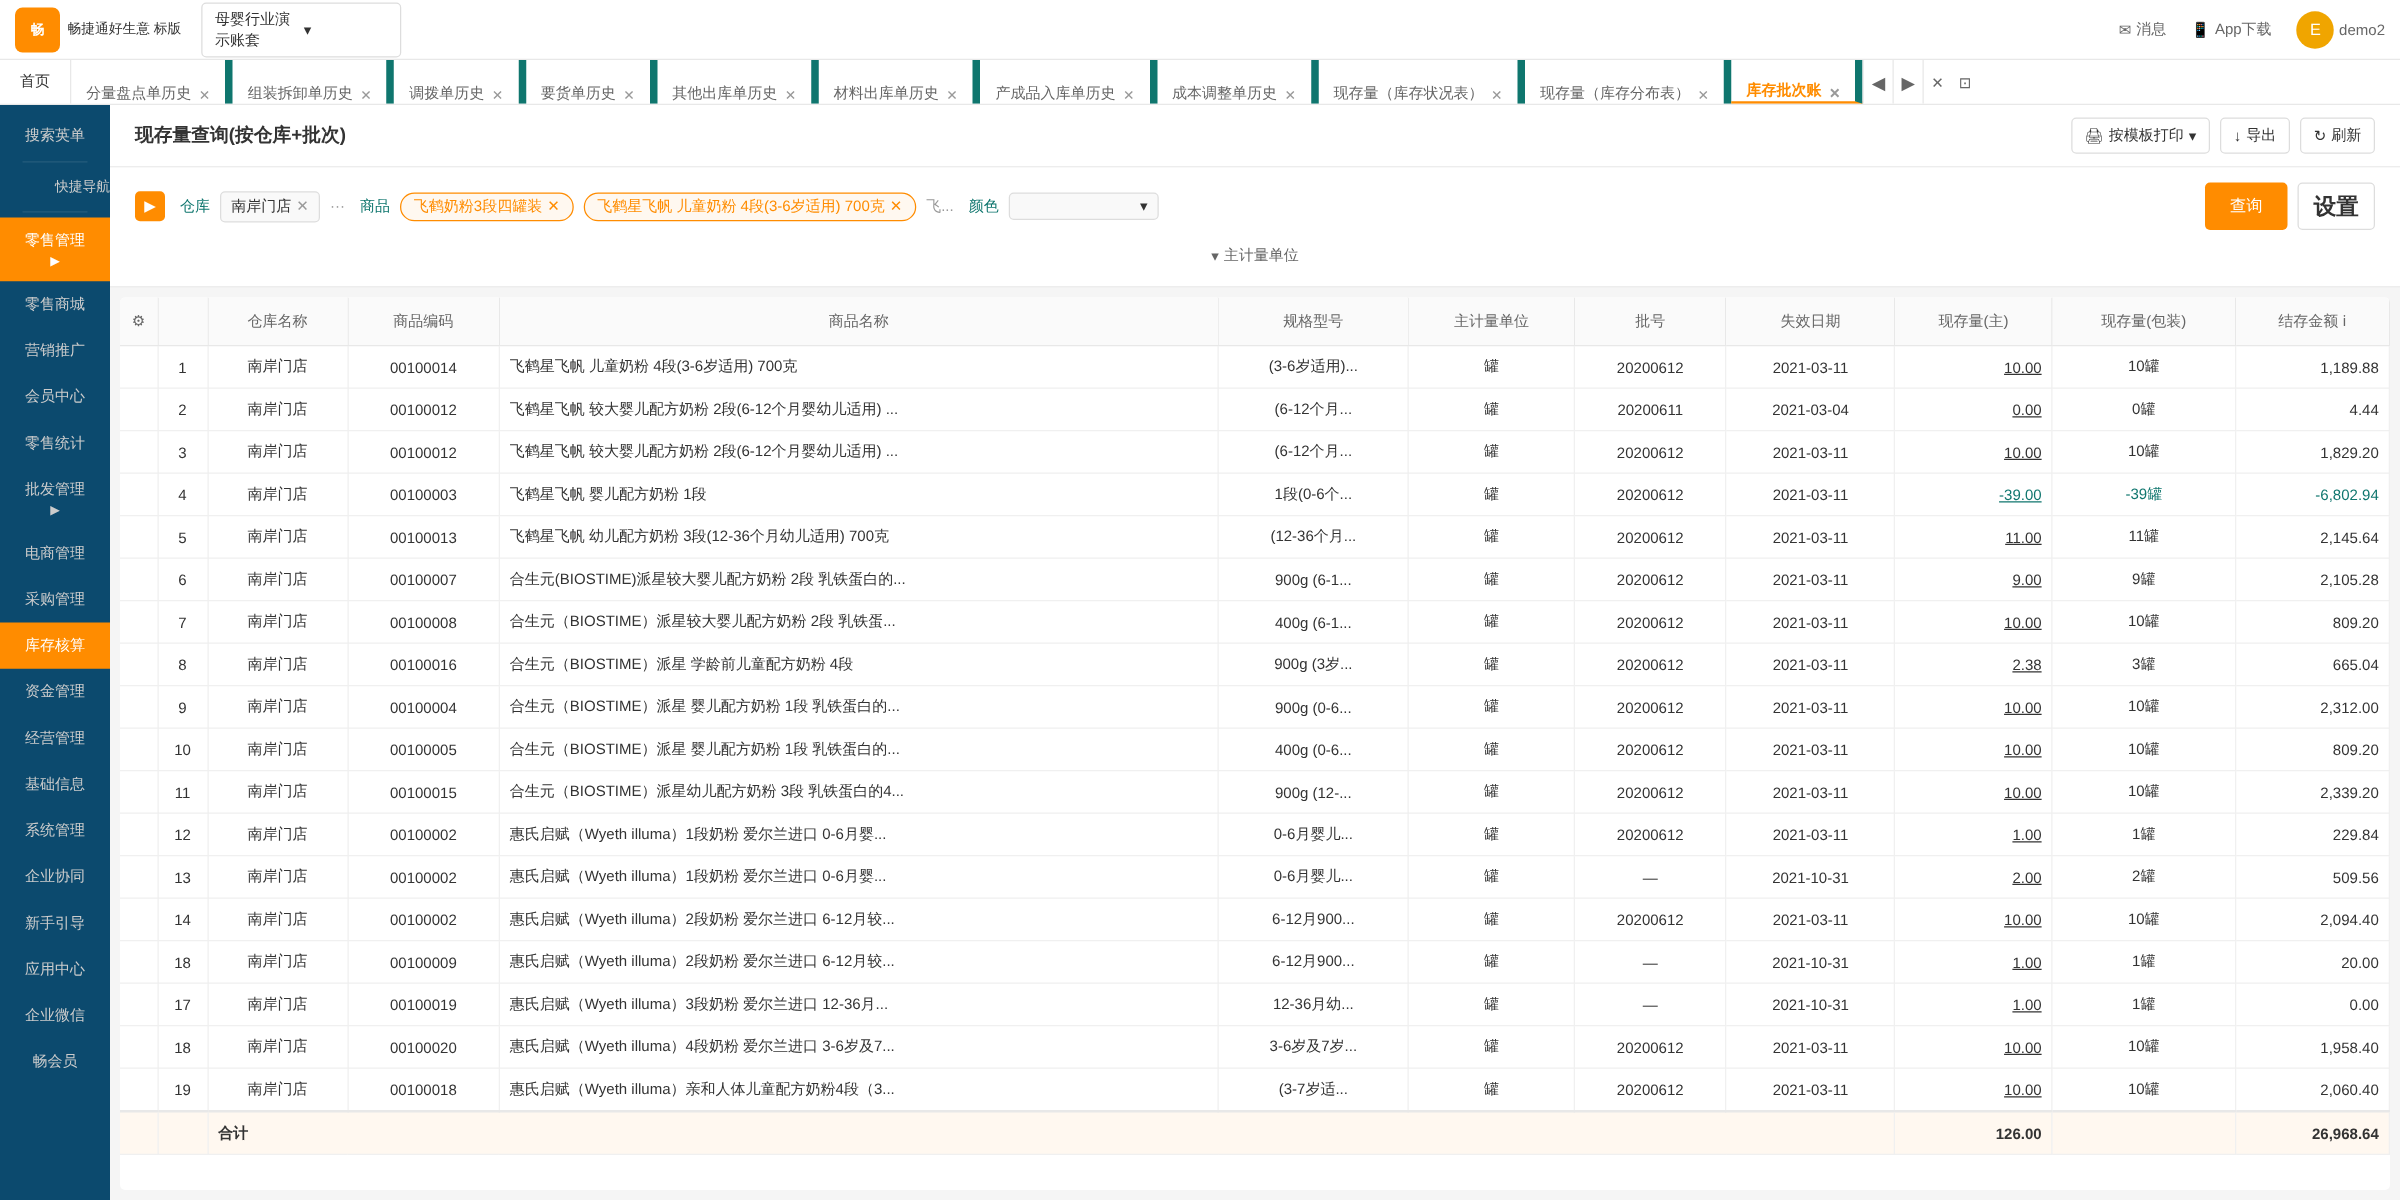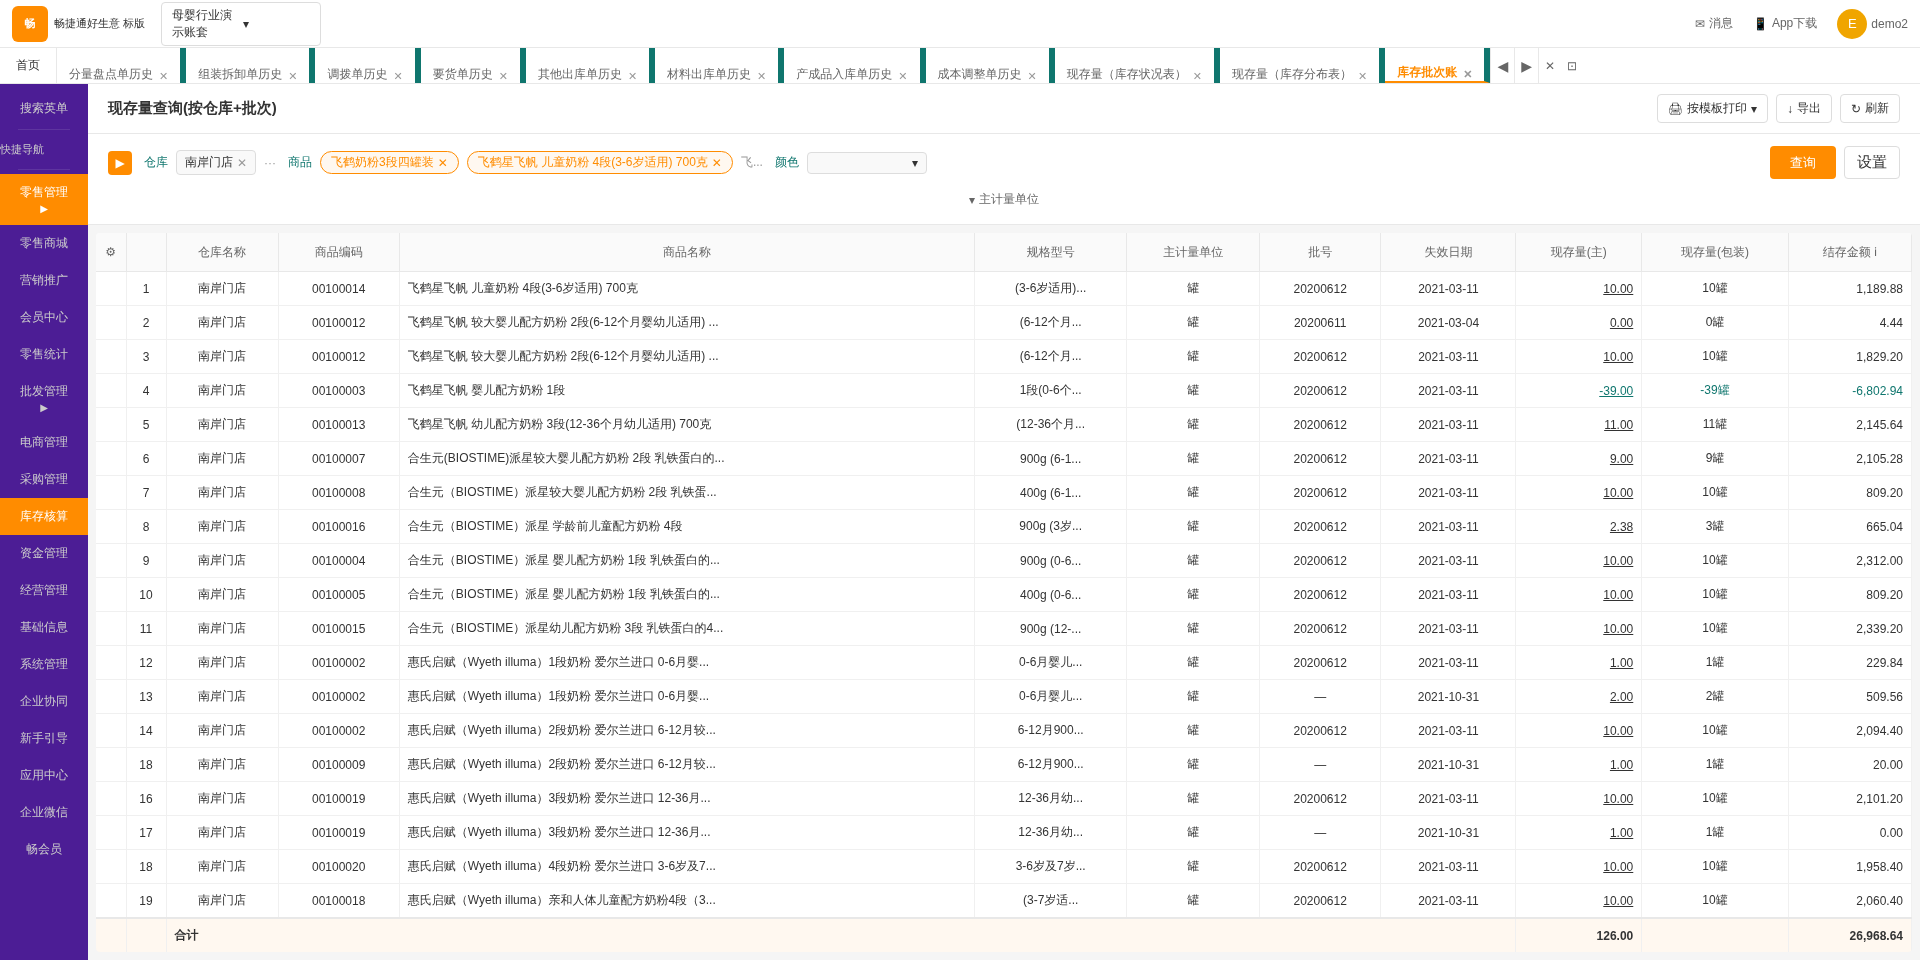--- a/index.html
+++ b/index.html
@@ -32,23 +32,23 @@
     .tab-item.active { color: #ff8c00; border-bottom: 2px solid #ff8c00; font-weight: bold; }
     .tab-close { color: #999; font-size: 11px; }
     .tab-nav-btn { padding: 0 6px; cursor: pointer; color: #666; font-size: 14px; border-left: 1px solid #e8e8e8; height: 100%; display: flex; align-items: center; }
     .tab-close-btn { padding: 0 6px; cursor: pointer; color: #666; height: 100%; display: flex; align-items: center; border-left: 1px solid #e8e8e8; }
     .tab-expand-btn { padding: 0 6px; cursor: pointer; color: #666; height: 100%; display: flex; align-items: center; }
 
     
     .main-layout { display: flex; height: calc(960px - 48px - 36px); }
 
     
-    .sidebar { width: 88px; background: #4c1d95; display: flex; flex-direction: column; align-items: center; padding-top: 8px; overflow-y: auto; }
+    .sidebar { width: 88px; background: #0c4a6e; display: flex; flex-direction: column; align-items: center; padding-top: 8px; overflow-y: auto; }
     .sidebar-search { color: #ccc; padding: 8px 0; text-align: center; cursor: pointer; width: 100%; }
-    .sidebar-nav { color: #ccc; padding: 8px 0; text-align: left; cursor: pointer; width: 100%; font-size: 11px; }
+    .sidebar-nav { color: #ccc; padding: 8px 0; text-align: right; cursor: pointer; width: 100%; font-size: 11px; }
     .sidebar-divider { width: 60%; height: 1px; background: rgba(255,255,255,0.1); margin: 4px 0; }
     .sidebar-item { color: #ccc; padding: 10px 0; text-align: center; cursor: pointer; width: 100%; font-size: 12px; }
     .sidebar-item.active { background: #ff8c00; color: #fff; }
 
     
     .content-area { flex: 1; display: flex; flex-direction: column; overflow: hidden; background: #f5f5f5; }
 
     
     .page-header {
       background: #fff; padding: 10px 20px; display: flex; align-items: center; justify-content: space-between;
@@ -66,21 +66,21 @@
     .filter-expand-btn { width: 24px; height: 24px; background: #ff8c00; border-radius: 4px; display: flex; align-items: center; justify-content: center; color: #fff; cursor: pointer; flex-shrink: 0; }
     .filter-group { display: flex; align-items: center; gap: 8px; }
     .filter-label { color: #0f766e; white-space: nowrap; }
     .filter-tag { display: flex; align-items: center; gap: 4px; border: 1px solid #ddd; border-radius: 4px; padding: 3px 8px; background: #f9f9f9; color: #333; }
     .filter-tag-close { color: #999; cursor: pointer; }
     .filter-more { color: #999; }
     .filter-chip { display: flex; align-items: center; gap: 4px; border: 1px solid #ff8c00; border-radius: 12px; padding: 2px 10px; color: #ff8c00; background: #fff8f0; font-size: 11px; }
     .filter-chip .x { cursor: pointer; }
     .expand-more { display: flex; align-items: center; gap: 4px; color: #666; cursor: pointer; font-size: 12px; justify-content: center; padding: 4px 0; }
     .btn-query { background: #ff8c00; color: #fff; border: none; border-radius: 4px; padding: 6px 20px; cursor: pointer; font-size: 13px; }
-    .btn-setting { background: #fff; color: #333; border: 1px solid #ddd; border-radius: 4px; padding: 6px 12px; cursor: pointer; font-size: 15px; }
+    .btn-setting { background: #fff; color: #333; border: 1px solid #ddd; border-radius: 4px; padding: 6px 12px; cursor: pointer; font-size: 18px; font-weight: bold; }
     .filter-right-btns { margin-left: auto; display: flex; gap: 8px; }
 
     
     .table-container { flex: 1; overflow-y: auto; background: #fff; margin: 8px; border-radius: 4px; }
     table { width: 100%; border-collapse: collapse; }
     thead { position: sticky; top: 0; z-index: 10; }
     thead tr { background: #fafafa; }
     th { padding: 10px 8px; text-align: center; border-bottom: 1px solid #e8e8e8; border-right: 1px solid #e8e8e8; color: #666; font-weight: normal; white-space: nowrap; }
     td { padding: 8px 8px; text-align: center; border-bottom: 1px solid #f0f0f0; border-right: 1px solid #f0f0f0; color: #333; white-space: nowrap; }
     .td-left { text-align: left; }
@@ -528,34 +528,20 @@
       <td>6-12月900...</td>
       <td>罐</td>
       <td>—</td>
       <td>2021-10-31</td>
       <td class="td-right "><span class="underline ">1.00</span></td>
       <td class="">1罐</td>
       <td class="td-right ">20.00</td>
     </tr>
             <tr>
       <td></td>
-      <td>16</td>
-      <td>南岸门店</td>
-      <td>00100019</td>
-      <td class="td-left">惠氏启赋（Wyeth illuma）3段奶粉 爱尔兰进口 12-36月...</td>
-      <td>12-36月幼...</td>
-      <td>罐</td>
-      <td>20200612</td>
-      <td>2021-03-11</td>
-      <td class="td-right "><span class="underline ">10.00</span></td>
-      <td class="">10罐</td>
-      <td class="td-right ">2,101.20</td>
-    </tr>
-            <tr>
-      <td></td>
       <td>17</td>
       <td>南岸门店</td>
       <td>00100019</td>
       <td class="td-left">惠氏启赋（Wyeth illuma）3段奶粉 爱尔兰进口 12-36月...</td>
       <td>12-36月幼...</td>
       <td>罐</td>
       <td>—</td>
       <td>2021-10-31</td>
       <td class="td-right "><span class="underline ">1.00</span></td>
       <td class="">1罐</td>

